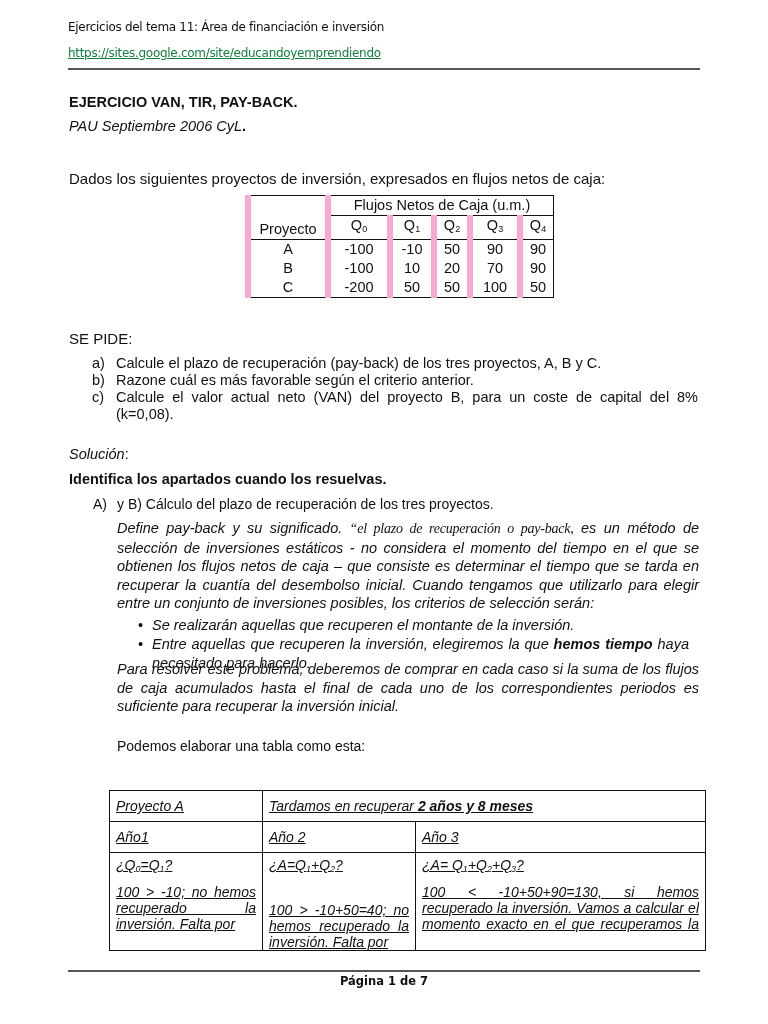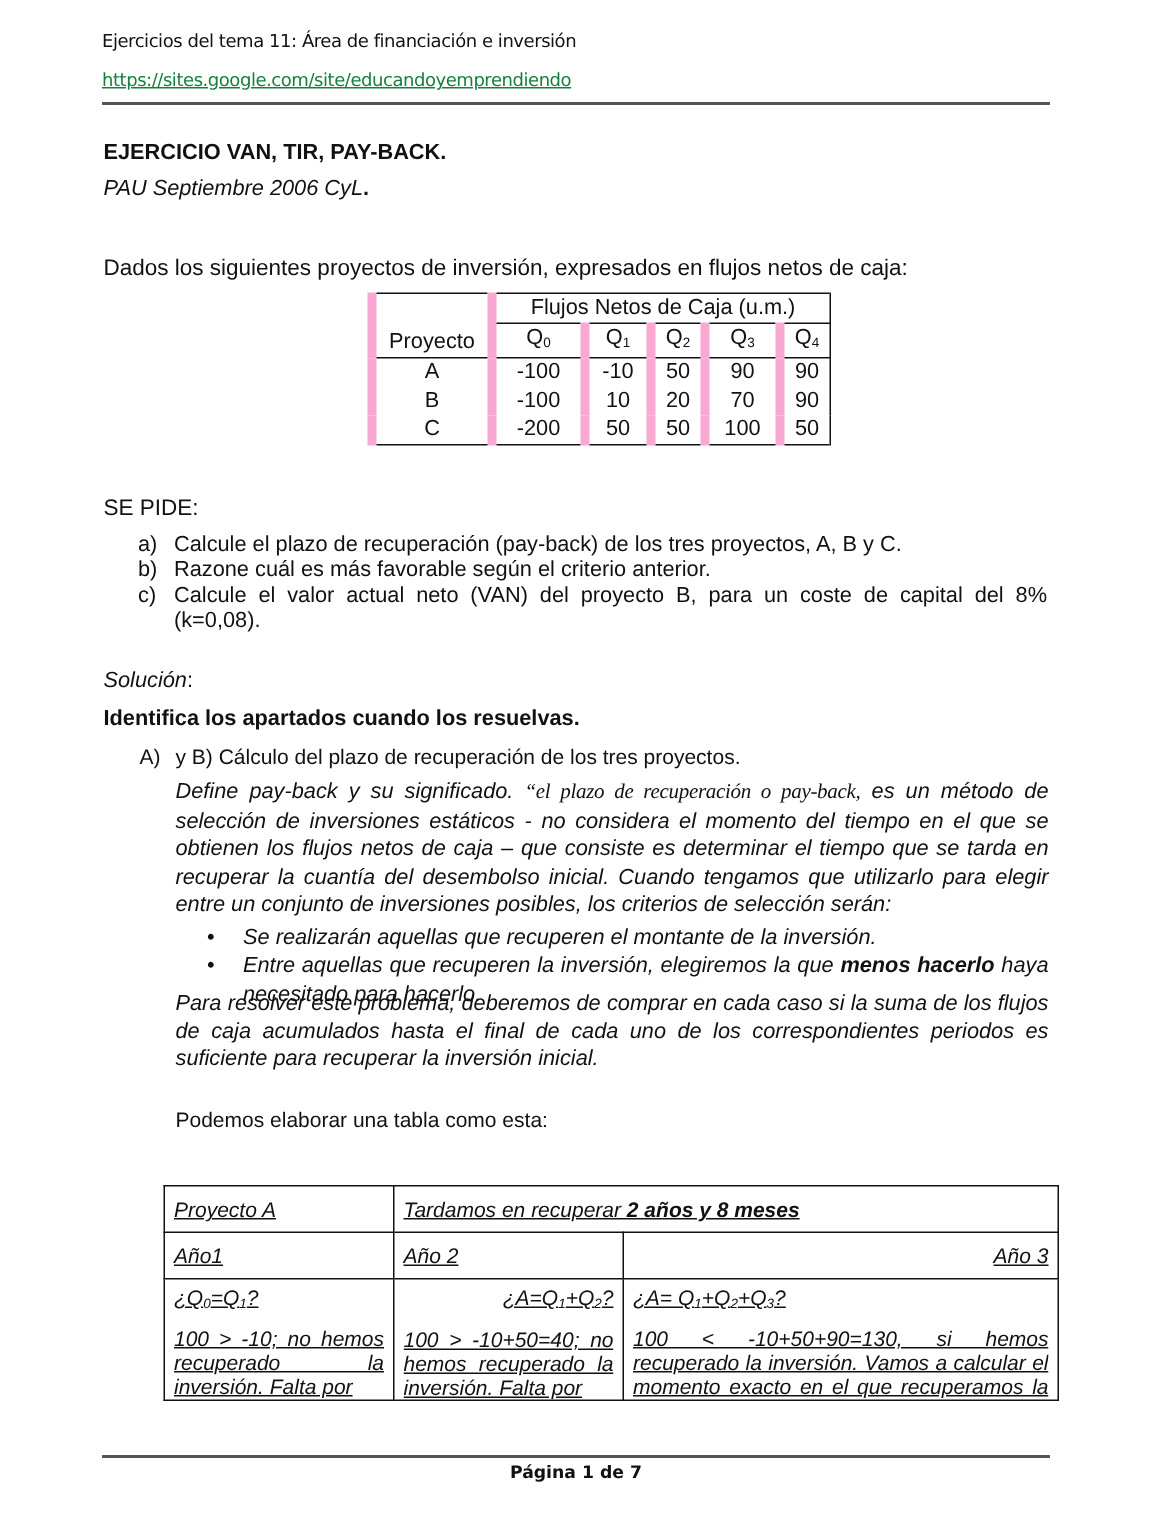--- a/index.html
+++ b/index.html
@@ -18,21 +18,21 @@
   table.flujos { border: 1.5px solid #111; }
   table.flujos tr.h1 td, table.flujos tr.h2 td { border-bottom: 1px solid #111; }
   table.flujos td.proj { border-bottom: 1px solid #111; }
   sub { font-size: 9px; vertical-align: -2px; }
   .list-item { position: absolute; left: 92px; font-size: 14.5px; line-height: 17px; }
   .list-item .lbl { display: inline-block; width: 24px; }
   .list-item .txt { position: absolute; left: 24px; top: 0; width: 582px; }
   table.pay { position: absolute; left: 109px; top: 790px; width: 597px; border-collapse: collapse; font-size: 14px; font-style: italic; }
   table.pay td { border: 1px solid #111; padding: 4px 6px; vertical-align: top; line-height: 16px; text-decoration: underline; }
   .bullet { position: absolute; left: 138px; font-size: 14.5px; }
-  .bullet-txt { position: absolute; left: 162px; width: 537px; font-size: 14.5px; line-height: 19px; font-style: italic; }
+  .bullet-txt { position: absolute; left: 152px; width: 537px; font-size: 14.5px; line-height: 19px; font-style: italic; }
   .ftr { font-family: "DejaVu Sans", sans-serif; font-weight: bold; font-size: 11.5px; }
   .quote-font { font-family: Liberation Serif, serif; font-size: 14px; letter-spacing: -0.2px; }
 </style>
 </head>
 <body>
 
 <div class="abs hdr" style="left:68px; top:20px;">Ejercicios del tema 11: Área de financiación e inversión</div>
 <a class="abs hdr hdr-link" style="left:68px; top:46px;">https://sites.google.com/site/educandoyemprendiendo</a>
 <div class="rule" style="top:68px;"></div>
 
@@ -100,44 +100,44 @@
 <div class="abs t14 b" style="left:69px; top:471px;">Identifica los apartados cuando los resuelvas.</div>
 
 <div class="abs t13" style="left:93px; top:496px;">A)</div>
 <div class="abs t13" style="left:117px; top:496px;">y B) Cálculo del plazo de recuperación de los tres proyectos.</div>
 
 <div class="abs i just" style="left:117px; top:519px; width:582px; font-size:14.5px; line-height:18.6px;"><span>Define pay-back y su significado. </span><span class="quote-font">“el plazo de recuperación o pay-back,</span><span> es un método de selección de inversiones estáticos - no considera el momento del tiempo en el que se obtienen los flujos netos de caja – que consiste es determinar el tiempo que se tarda en recuperar la cuantía del desembolso inicial. Cuando tengamos que utilizarlo para elegir entre un conjunto de inversiones posibles, los criterios de selección serán:</span></div>
 
 <div class="bullet" style="top:617px;">•</div>
 <div class="bullet-txt" style="top:616px;"><span>Se realizarán aquellas que recuperen el montante de la inversión.</span></div>
 <div class="bullet" style="top:636px;">•</div>
-<div class="bullet-txt just" style="top:635px;"><span>Entre aquellas que recuperen la inversión, elegiremos la que </span><span class="b">menos hacerlo</span><span> haya necesitado para hacerlo.</span></div>
+<div class="bullet-txt just" style="top:635px;"><span>Entre aquellas que recuperen la inversión, elegiremos la que </span><span class="b">hemos tiempo</span><span> haya necesitado para hacerlo.</span></div>
 
 <div class="abs i just" style="left:117px; top:660px; width:582px; font-size:14.5px; line-height:18.5px;">Para resolver este problema, deberemos de comprar en cada caso si la suma de los flujos de caja acumulados hasta el final de cada uno de los correspondientes periodos es suficiente para recuperar la inversión inicial.</div>
 
 <div class="abs t13" style="left:117px; top:738px;">Podemos elaborar una tabla como esta:</div>
 
 <table class="pay">
   <tbody>
       <tr style="height:31px;">
     <td style="width:140px; vertical-align:middle;">Proyecto A</td>
     <td colspan="2" style="vertical-align:middle;"><span>Tardamos en recuperar </span><span class="b">2 años y 8 meses</span></td>
   </tr>
   <tr style="height:31px;">
     <td style="vertical-align:middle;">Año1</td>
     <td style="width:140px; vertical-align:middle;">Año 2</td>
-    <td style="vertical-align:middle;text-align:right;">Año 3</td>
+    <td style="vertical-align:middle;">Año 3</td>
   </tr>
   <tr>
     <td style="padding-bottom:0;">
       <div style="margin-bottom:7px;"><span>¿Q</span><sub>0</sub><span>=Q</span><sub>1</sub><span>?</span></div>
       <div style="text-align:justify; height:48px; overflow:hidden;">100 &gt; -10; no hemos recuperado la inversión. Falta por</div>
     </td>
     <td style="padding-bottom:0;">
-      <div style="margin-bottom:8px;text-align:right;"><span>¿A=Q</span><sub>1</sub><span>+Q</span><sub>2</sub><span>?</span></div>
+      <div style="margin-bottom:25px;"><span>¿A=Q</span><sub>1</sub><span>+Q</span><sub>2</sub><span>?</span></div>
       <div style="text-align:justify; height:48px; overflow:hidden;">100 &gt; -10+50=40; no hemos recuperado la inversión. Falta por</div>
     </td>
     <td style="padding-bottom:0;">
       <div style="margin-bottom:7px;"><span>¿A= Q</span><sub>1</sub><span>+Q</span><sub>2</sub><span>+Q</span><sub>3</sub><span>?</span></div>
       <div style="text-align:justify; height:48px; overflow:hidden;">100 &lt; -10+50+90=130, si hemos recuperado la inversión. Vamos a calcular el momento exacto en el que recuperamos la inversión,</div>
     </td>
   </tr>
 </tbody>
   </table>
 

